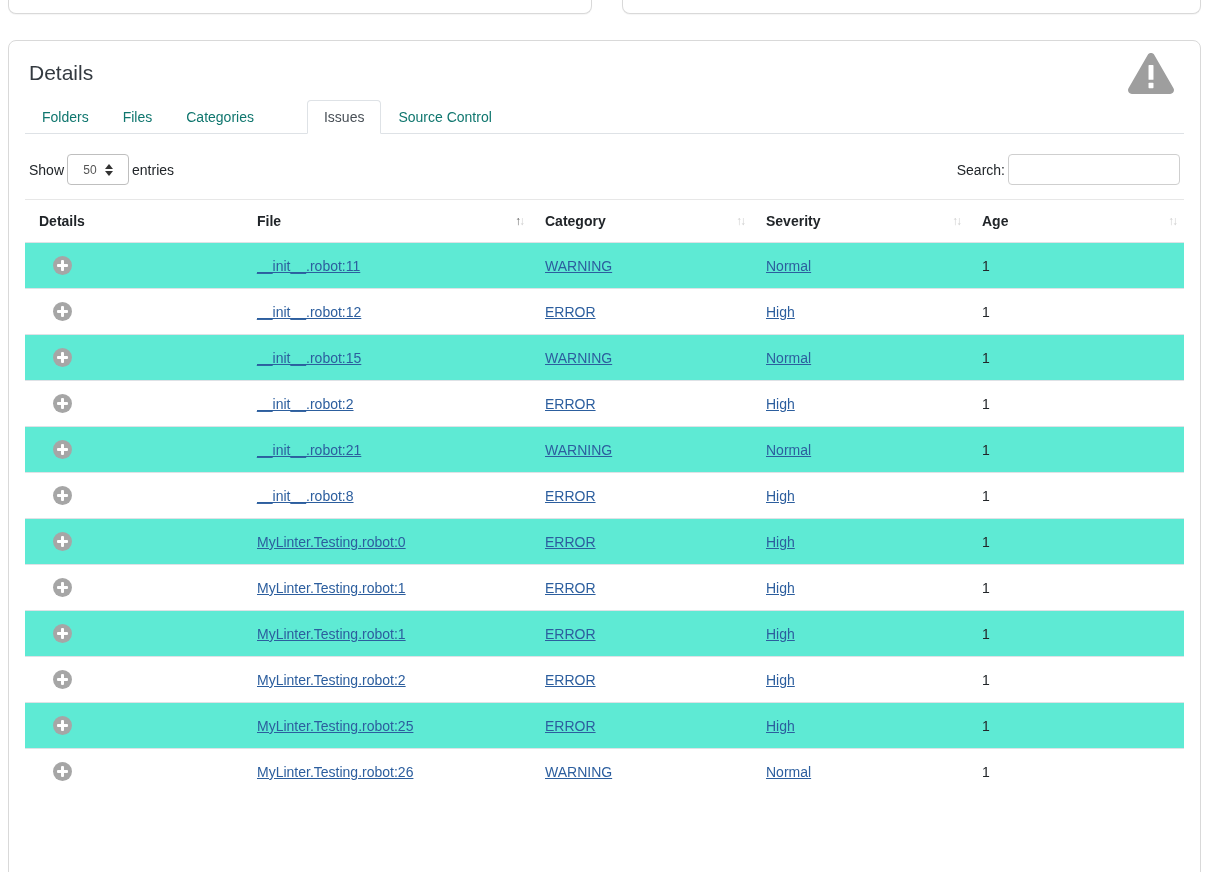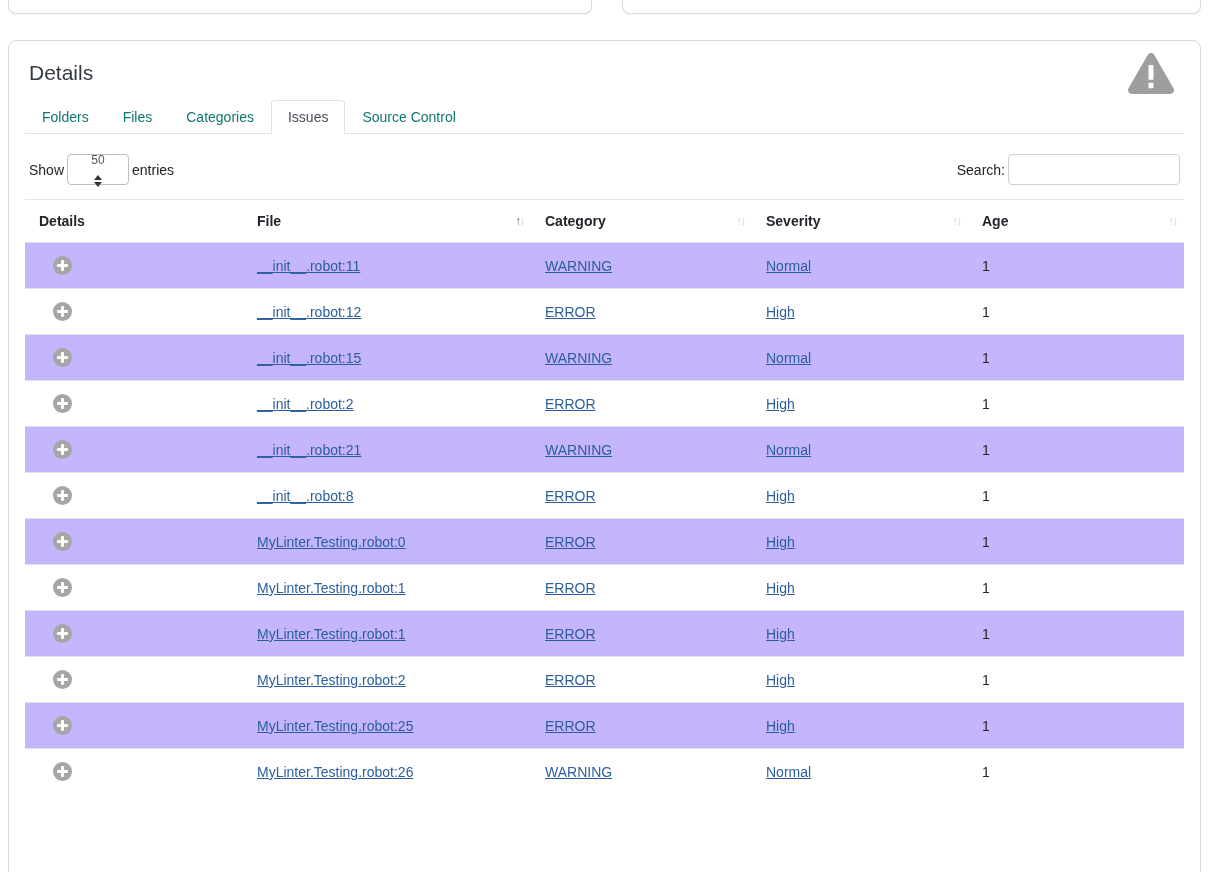--- a/index.html
+++ b/index.html
@@ -43,32 +43,33 @@
   }
   .nav-tabs li { margin-bottom: -1px; }
   .tab-link {
     display: block; padding: 8px 16px; font-size: 14px;
     color: #0f766e; cursor: pointer;
     border: 1px solid transparent; border-radius: 4px 4px 0 0;
   }
   .tab-link.active {
     color: #495057; background: #fff; text-decoration: none;
     border-color: #dee2e6 #dee2e6 #fff;
+    margin-left: 36px;
   }
 
   
   .controls-row {
     display: flex; justify-content: space-between; align-items: center;
     margin-top: 20px; padding: 0 4px 0 4px;
   }
   .length-control { display: flex; align-items: center; gap: 3px; color: #212529; }
   .select-box {
     width: 62px; height: 31px; border: 1px solid #bfbfbf; border-radius: 4px;
     display: flex; align-items: center; justify-content: center; gap: 8px;
-    font-size: 12px; color: #555; cursor: pointer; background: #fff; flex-direction: column;
+    font-size: 12px; color: #555; cursor: pointer; background: #fff;
   }
   .updown-icon { display: inline-flex; flex-direction: column; gap: 2px; }
   .updown-icon i { display: block; width: 0; height: 0; border-left: 4px solid transparent; border-right: 4px solid transparent; }
   .updown-icon .up { border-bottom: 5px solid #333; }
   .updown-icon .down { border-top: 5px solid #333; }
 
   .search-control { display: flex; align-items: center; gap: 3px; }
   .search-control input {
     width: 172px; height: 31px; border: 1px solid #cfcfcf; border-radius: 4px;
     padding: 0 8px; font-size: 14px; font-family: "Liberation Sans", sans-serif;
@@ -87,21 +88,21 @@
     border-top: 1px solid #e7e7e7; border-bottom: 1px solid #dee2e6;
     cursor: pointer;
   }
   th.no-sort { cursor: default; }
   .sort-arrows {
     position: absolute; right: 8px; top: 50%; transform: translateY(-50%);
     font-size: 12px; color: #cfcfcf; letter-spacing: -2px; user-select: none;
   }
   .sort-arrows .active { color: #5f5f5f; }
   td { padding: 13px 14px; border-top: 1px solid #dee2e6; vertical-align: middle; }
-  tr.stripe td { background: #c4b5fd; }
+  tr.stripe td { background: #5eead4; }
   td a { color: #2c5e9e; text-decoration: underline; cursor: pointer; }
 
   .plus-icon {
     display: inline-block; width: 19px; height: 19px; border-radius: 50%;
     background: #a6a6a6; position: relative; margin-left: 14px; cursor: pointer;
     vertical-align: middle;
   }
   .plus-icon::before, .plus-icon::after {
     content: ""; position: absolute; background: #fff; border-radius: 1px;
   }

